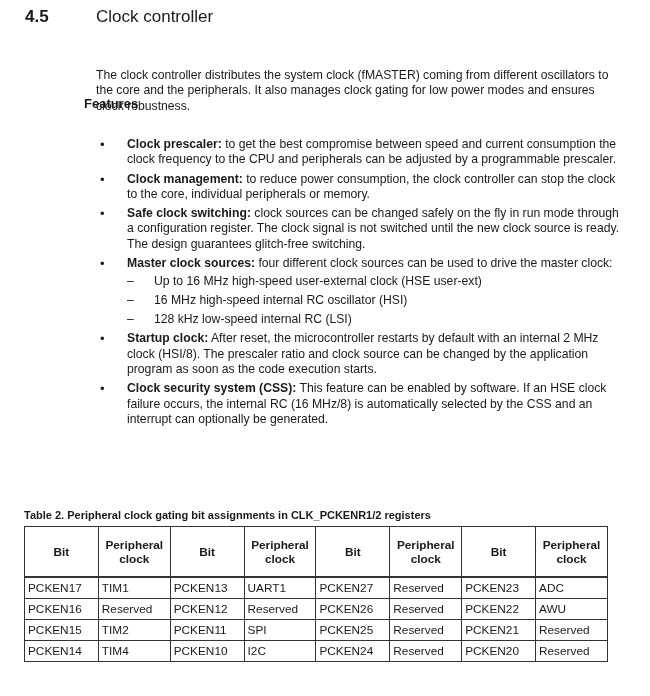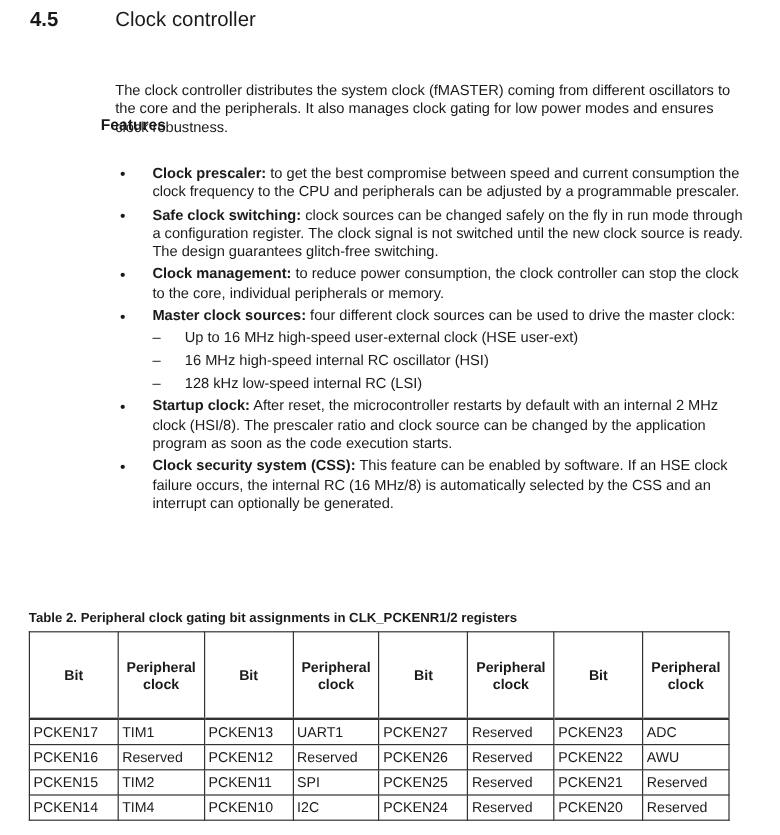--- a/index.html
+++ b/index.html
@@ -14,37 +14,37 @@
   .bullets { position: absolute; left: 84px; top: 121px; width: 520px; margin: 16px; padding: 0; list-style: none; }
   .bullets > li { position: relative; padding-left: 27px; font-size: 12.2px; line-height: 15.3px; margin-bottom: 4px; }
   .bullets > li::before { content: "\2022"; position: absolute; left: 0; top: 0; font-size: 13px; }
   .bullets b { font-weight: bold; }
   .sub { margin: 3px 0 2px 0; padding: 0; list-style: none; }
   .sub li { position: relative; padding-left: 27px; font-size: 12.2px; line-height: 15px; margin-bottom: 4px; }
   .sub li::before { content: "\2013"; position: absolute; left: 0; top: 0; }
   .tbl-caption { position: absolute; left: 24px; width: 584px; top: 509px; text-align: left; font-size: 11px; font-weight: bold; }
   table { position: absolute; left: 24px; top: 526px; width: 584px; border-collapse: collapse; font-size: 11.8px; }
   th, td { border: 1px solid #333; }
-  th { height: 39px; font-weight: bold; text-align: center; line-height: 14px; padding: 16px 3px; border-bottom: 2px solid #333; margin-left: 24px; }
+  th { height: 39px; font-weight: bold; text-align: center; line-height: 14px; padding: 5px 3px; border-bottom: 2px solid #333; margin-left: 24px; }
   td { height: 20px; padding: 0 3px; text-align: left; }
   col.bit { width: 74px; }
   col.per { width: 72px; }
 </style>
 </head>
 <body>
 
 <div class="sec-num">4.5</div>
 <div class="sec-title">Clock controller</div>
 <div class="intro">The clock controller distributes the system clock (fMASTER) coming from different oscillators to the core and the peripherals. It also manages clock gating for low power modes and ensures clock robustness.</div>
 <div class="features-h">Features</div>
 
 <ul class="bullets">
   <li><b>Clock prescaler:</b><span> to get the best compromise between speed and current consumption the clock frequency to the CPU and peripherals can be adjusted by a programmable prescaler.</span></li>
+  <li><b>Clock management:</b><span> to reduce power consumption, the clock controller can stop the clock to the core, individual peripherals or memory.</span></li>
   <li><b>Safe clock switching:</b><span> clock sources can be changed safely on the fly in run mode through a configuration register. The clock signal is not switched until the new clock source is ready. The design guarantees glitch-free switching.</span></li>
-  <li><b>Clock management:</b><span> to reduce power consumption, the clock controller can stop the clock to the core, individual peripherals or memory.</span></li>
   <li><b>Master clock sources:</b><span> four different clock sources can be used to drive the master clock:</span>
     <ul class="sub">
       <li>Up to 16 MHz high-speed user-external clock (HSE user-ext)</li>
       <li>16 MHz high-speed internal RC oscillator (HSI)</li>
       <li>128 kHz low-speed internal RC (LSI)</li>
     </ul>
   </li>
   <li><b>Startup clock:</b><span> After reset, the microcontroller restarts by default with an internal 2 MHz clock (HSI/8). The prescaler ratio and clock source can be changed by the application program as soon as the code execution starts.</span></li>
   <li><b>Clock security system (CSS):</b><span> This feature can be enabled by software. If an HSE clock failure occurs, the internal RC (16 MHz/8) is automatically selected by the CSS and an interrupt can optionally be generated.</span></li>
 </ul>

